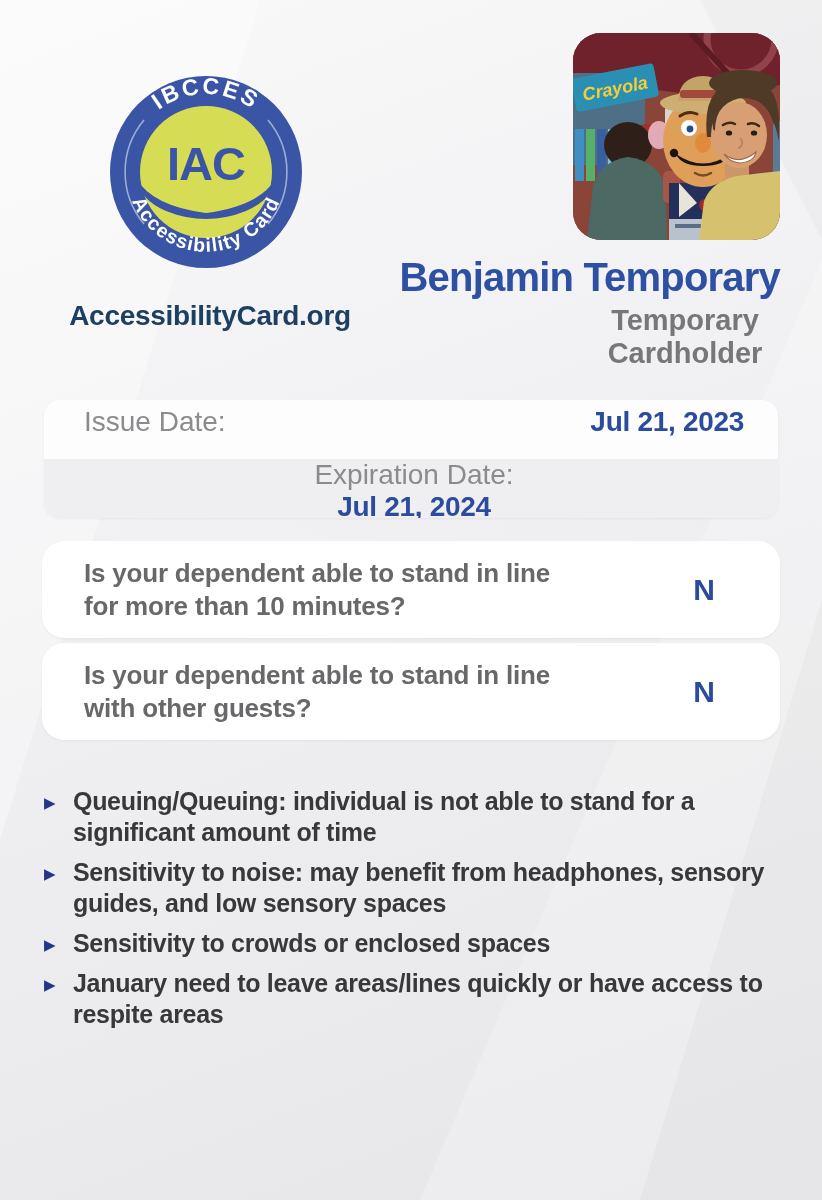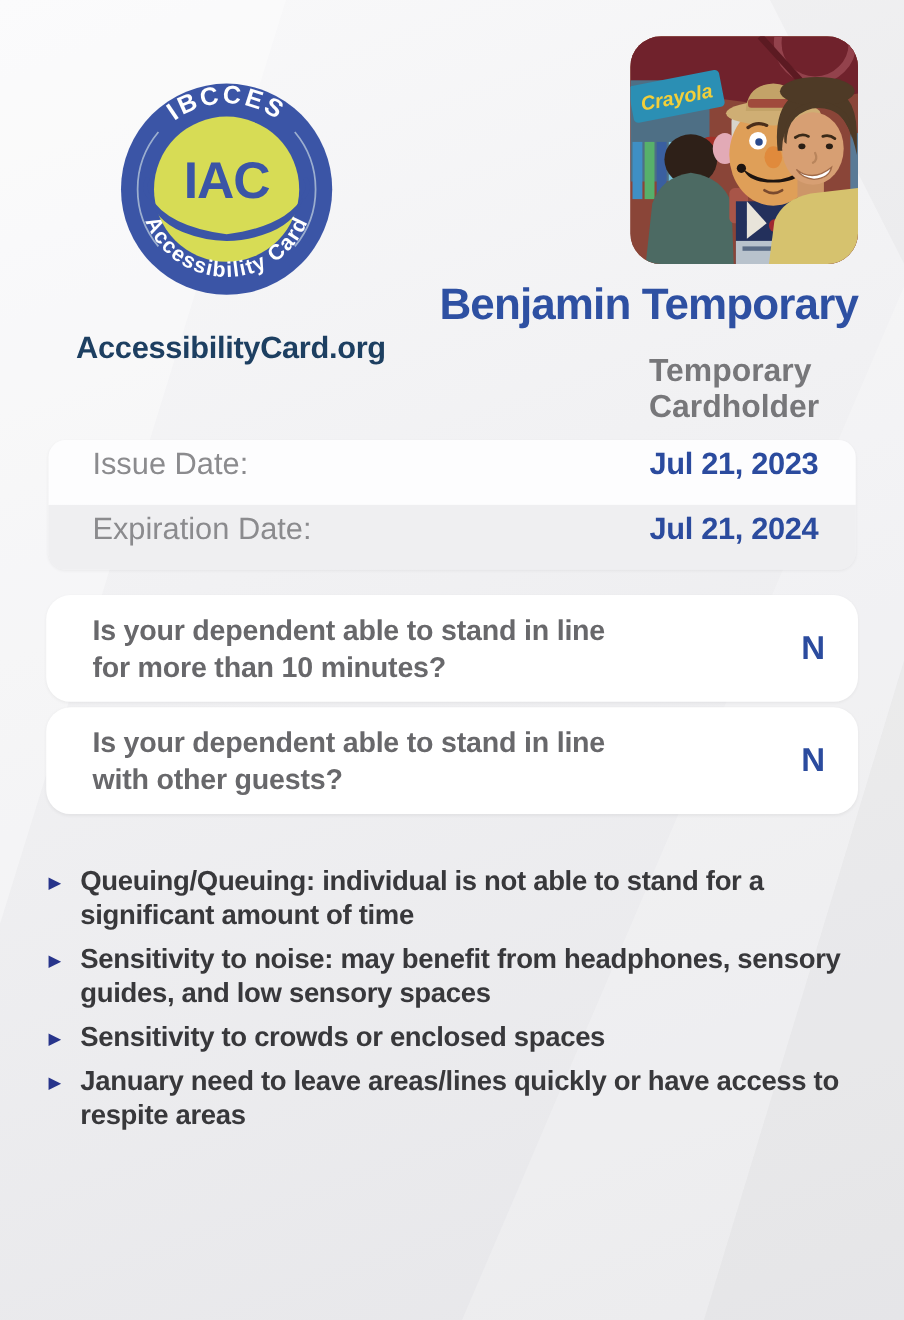--- a/index.html
+++ b/index.html
@@ -26,44 +26,44 @@
     border-radius:28px;overflow:hidden;background:#8a4538;
   }
   .photo svg{display:block;}
   .name{
     position:absolute;right:42px;top:255px;width:560px;
     text-align:right;font-size:40px;font-weight:bold;color:#2E50A2;letter-spacing:-0.8px;
     white-space:nowrap;
   }
   .subtitle{
     position:absolute;right:42px;top:304px;width:190px;
-    text-align:left;font-size:29px;font-weight:bold;color:#77777A;line-height:33px;margin-top:17px;
+    text-align:center;font-size:29px;font-weight:bold;color:#77777A;line-height:33px;
   }
 
   
   .dates{
     position:absolute;left:44px;top:400px;width:734px;
     border-radius:16px;overflow:hidden;
     box-shadow:0 1px 3px rgba(0,0,0,0.05);
   }
   .date-row{
     height:59px;display:flex;align-items:center;justify-content:space-between;
     padding:0 34px 16px 40px;box-sizing:border-box;
   }
   .row-issue{background:#fdfdfe;}
-  .row-expiration{background:#efeff1;}
+  .row-expiration{background:#efeff1;flex-direction:column;}
   .date-label{font-size:28px;color:#8B8B8E;}
   .date-value{font-size:28px;font-weight:bold;color:#2B4B9E;letter-spacing:-0.3px;}
 
   
   .qbox{
     position:absolute;left:42px;width:738px;height:97px;
     background:#ffffff;border-radius:22px;
     display:flex;align-items:center;justify-content:space-between;
-    padding:0 30px 0 42px;box-sizing:border-box;
+    padding:0 65px 0 42px;box-sizing:border-box;
     box-shadow:0 1px 3px rgba(0,0,0,0.05);
     gap:42px;
   }
   .qbox-1{top:541px;}
   .qbox-2{top:643px;}
   .q-text{
     width:505px;font-size:26px;font-weight:bold;color:#68686B;
     line-height:33px;letter-spacing:-0.2px;
   }
   .q-answer{font-size:30px;font-weight:bold;color:#2B4B9E;}

